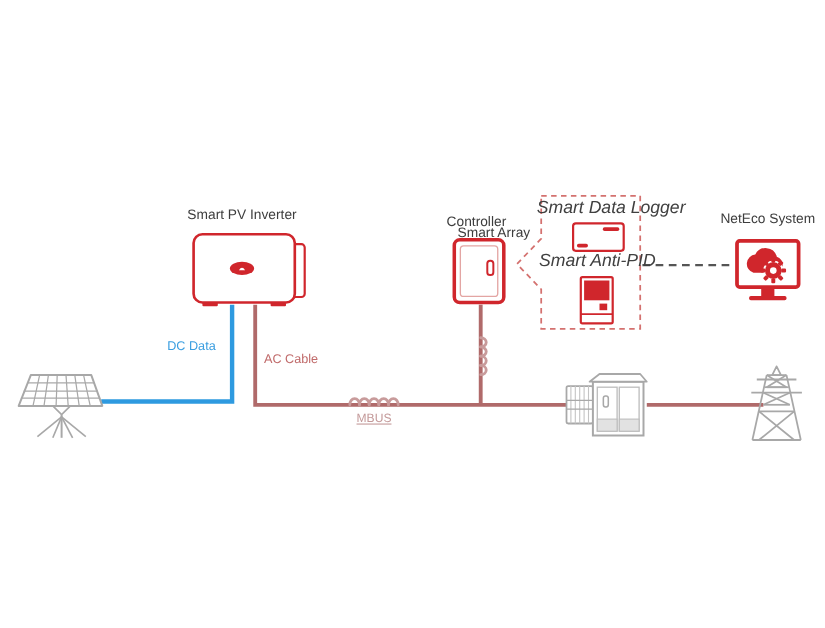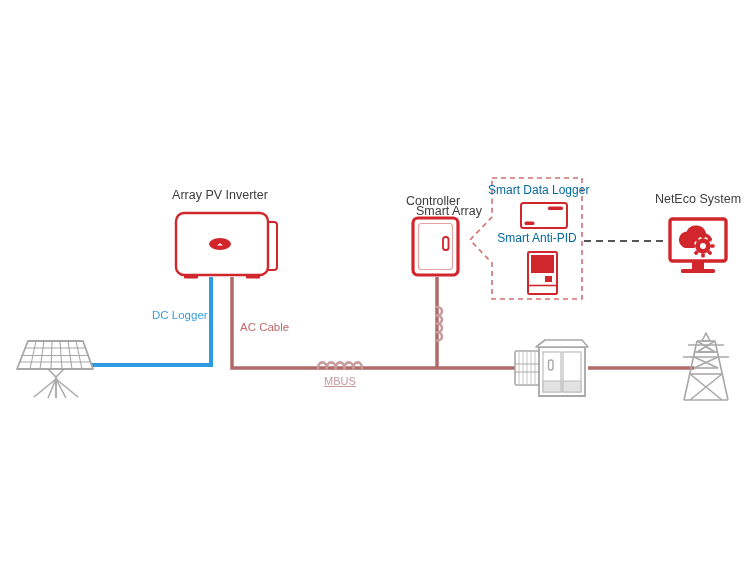--- a/index.html
+++ b/index.html
@@ -27,21 +27,21 @@
     font-family: "Liberation Sans", sans-serif;
     font-size: 12.5px;
     color: #3d3d3d;
     white-space: nowrap;
     line-height: 14px;
   }
   .lbl-center { text-align: center; }
   .lbl-dc { color: #3a9ee0; font-size: 11.5px; }
   .lbl-ac { color: #c06a6a; font-size: 11.5px; }
   .lbl-mbus { color: #c49a9a; font-size: 11px; text-decoration: underline; }
-  .lbl-box { color: #0369a1; font-size: 12px; }
+  .lbl-box { color: #404040; font-size: 16px; font-style: italic; }
 </style>
 </head>
 <body>
 
 <div id="canvas">
 
   <svg id="diagram-svg" viewBox="0 0 750 571">
 
     <g>
       <path d="M 92 365 L 211 365 L 211 277" fill="none" stroke="#2e9ae0" stroke-width="4"></path>
@@ -198,30 +198,30 @@
       <path d="M 697 341 L 684 400"></path>
       <path d="M 715 341 L 728 400"></path>
       <path d="M 690 374 L 722 374"></path>
 
       <path d="M 690 374 L 722 400 M 722 374 L 690 400"></path>
       <path d="M 684 400 L 728 400"></path>
     </g>
 
   </svg>
 
-  <div class="lbl lbl-center" style="left:152px; top:188px; width:136px;">Array PV Inverter</div>
+  <div class="lbl lbl-center" style="left:152px; top:188px; width:136px;">Smart PV Inverter</div>
 
   <div class="lbl" style="left:416px; top:180px;margin-top:24px;">Smart Array</div>
   <div class="lbl" style="left:406px; top:194px;">Controller</div>
 
   <div class="lbl lbl-box lbl-center" style="left:488px; top:183px; width:98px;">Smart Data Logger</div>
 
   <div class="lbl lbl-box lbl-center" style="left:490px; top:231px; width:94px;text-align:center;">Smart Anti-PID</div>
 
   <div class="lbl lbl-center" style="left:640px; top:192px; width:116px;">NetEco System</div>
 
-  <div class="lbl lbl-dc" style="left:152px; top:308px;">DC Logger</div>
+  <div class="lbl lbl-dc" style="left:152px; top:308px;">DC Data</div>
 
   <div class="lbl lbl-ac" style="left:240px; top:308px;margin-top:12px;">AC Cable</div>
 
   <div class="lbl lbl-mbus lbl-center" style="left:306px; top:374px; width:68px;">MBUS</div>
 
 </div>
 
 </body></html>

